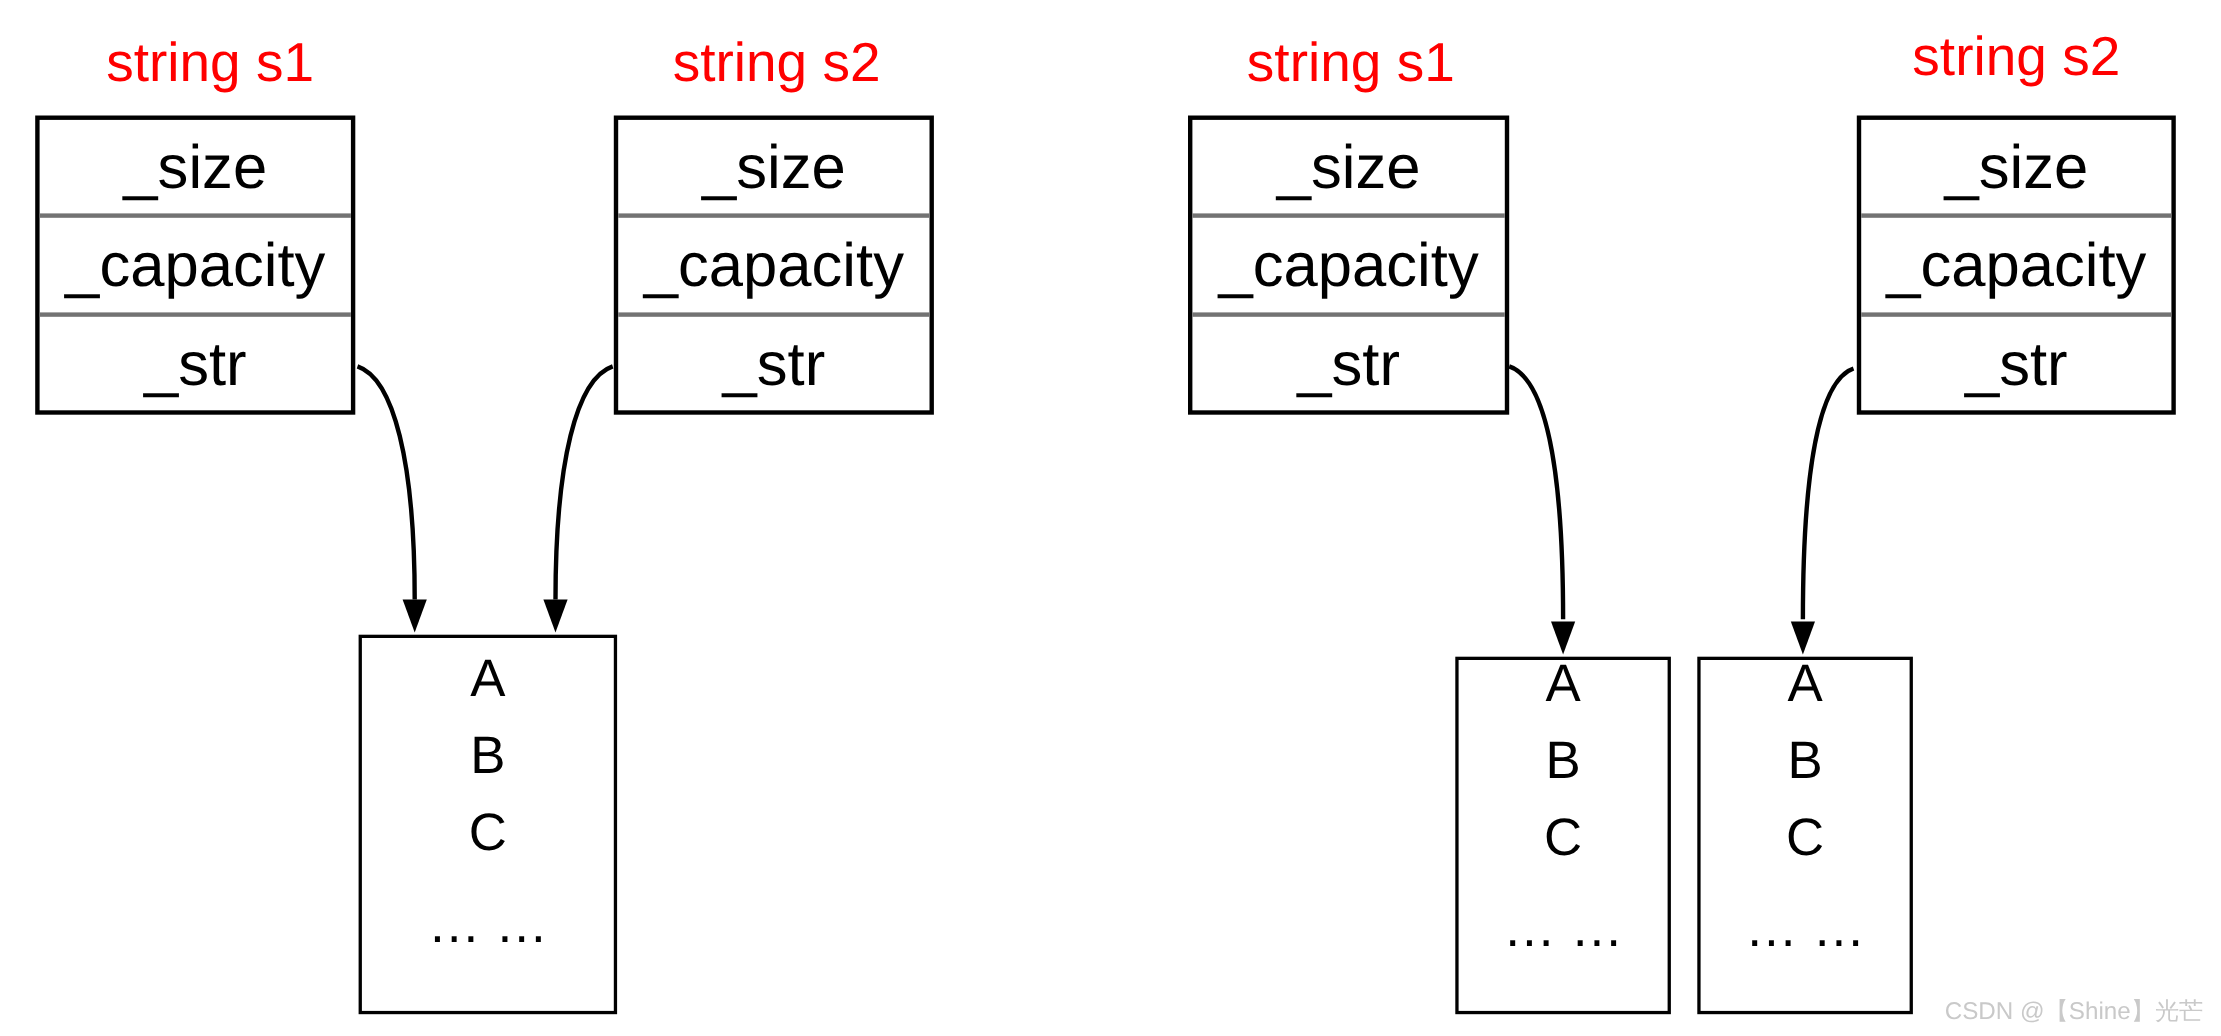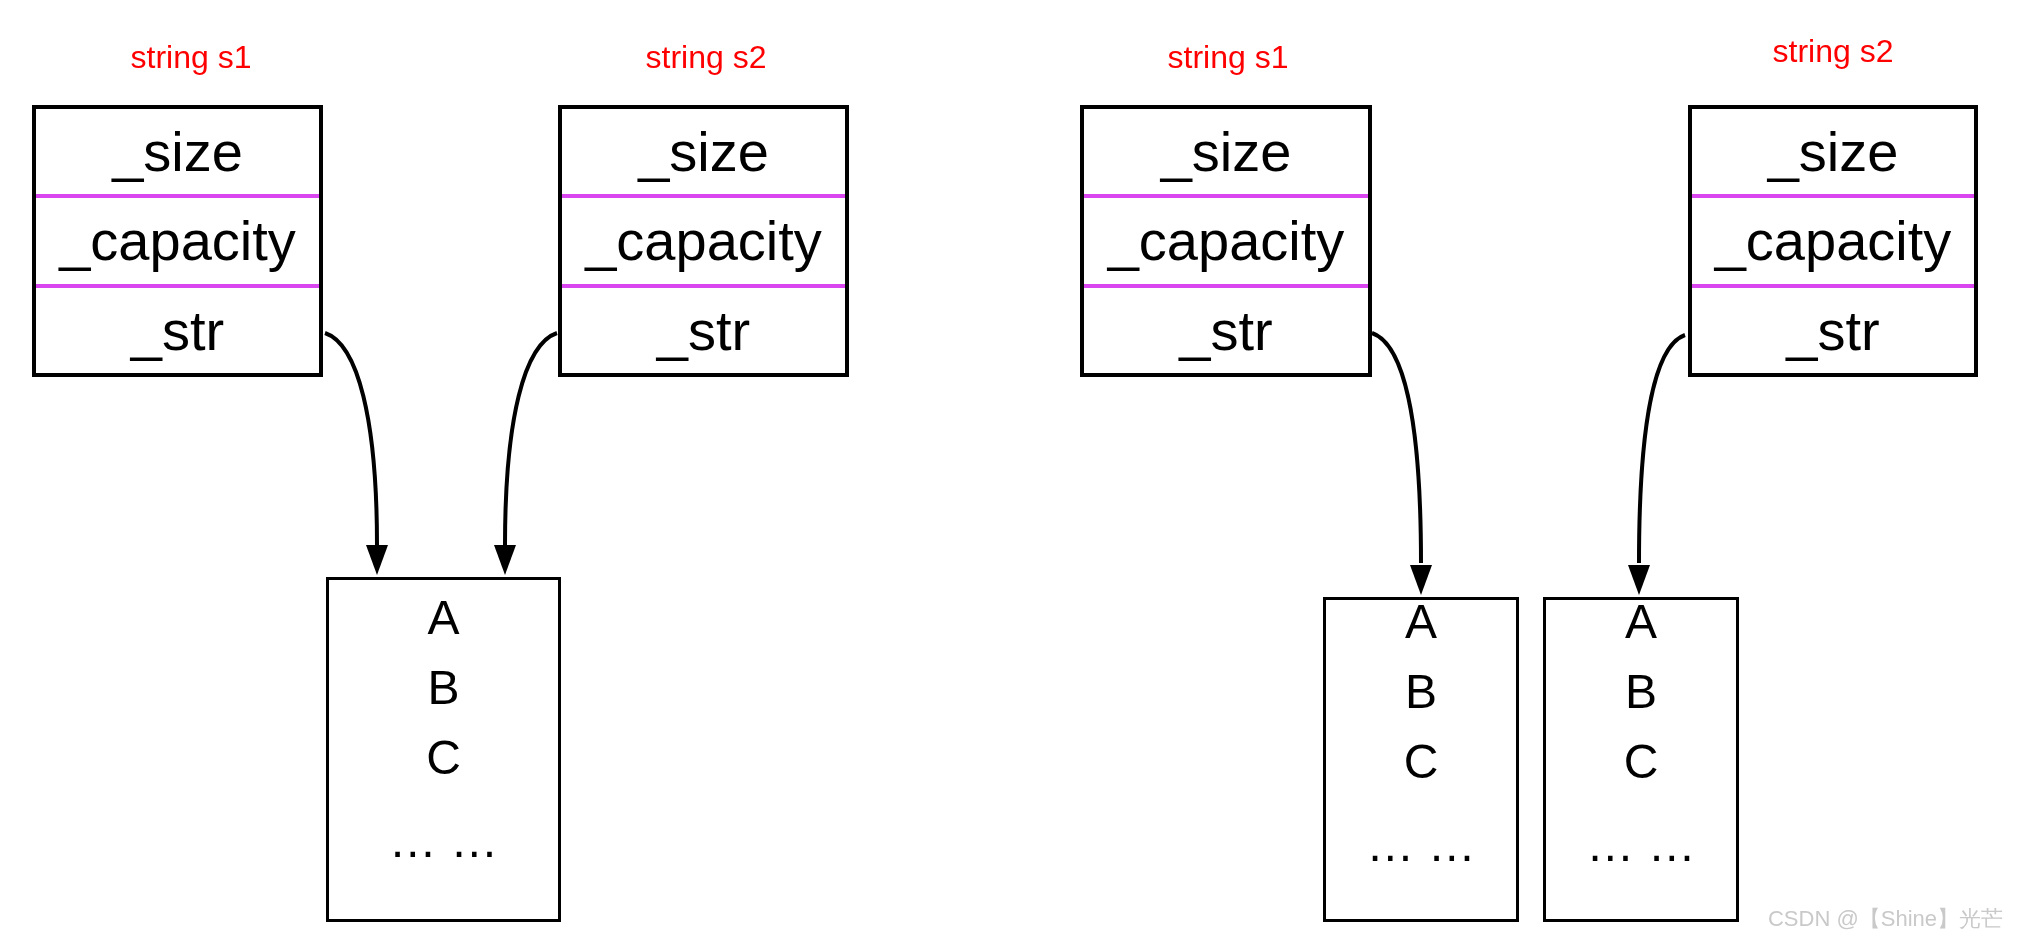--- a/index.html
+++ b/index.html
@@ -10,21 +10,21 @@
     background: #ffffff;
     font-family: "Liberation Sans", sans-serif;
     overflow: hidden;
   }
 
   
   .struct-title {
     position: absolute;
     transform: translateX(-50%);
     color: #ff0000;
-    font-size: 32px;
+    font-size: 50px;
     line-height: 54px;
     white-space: nowrap;
     text-align: center;
   }
 
   
   .struct-box {
     position: absolute;
     box-sizing: border-box;
     border: 4px solid #000000;
@@ -34,21 +34,21 @@
   }
   .struct-row {
     flex: 1 1 0;
     display: flex;
     align-items: center;
     justify-content: center;
     font-size: 56px;
     color: #000000;
     white-space: nowrap;
   }
-  .struct-row + .struct-row { border-top: 4px solid #d946ef; }
+  .struct-row + .struct-row { border-top: 4px solid #737373; }
 
   
   .char-box {
     position: absolute;
     box-sizing: border-box;
     border: 3px solid #000000;
     background: #ffffff;
     text-align: center;
     color: #000000;
     font-size: 48px;

